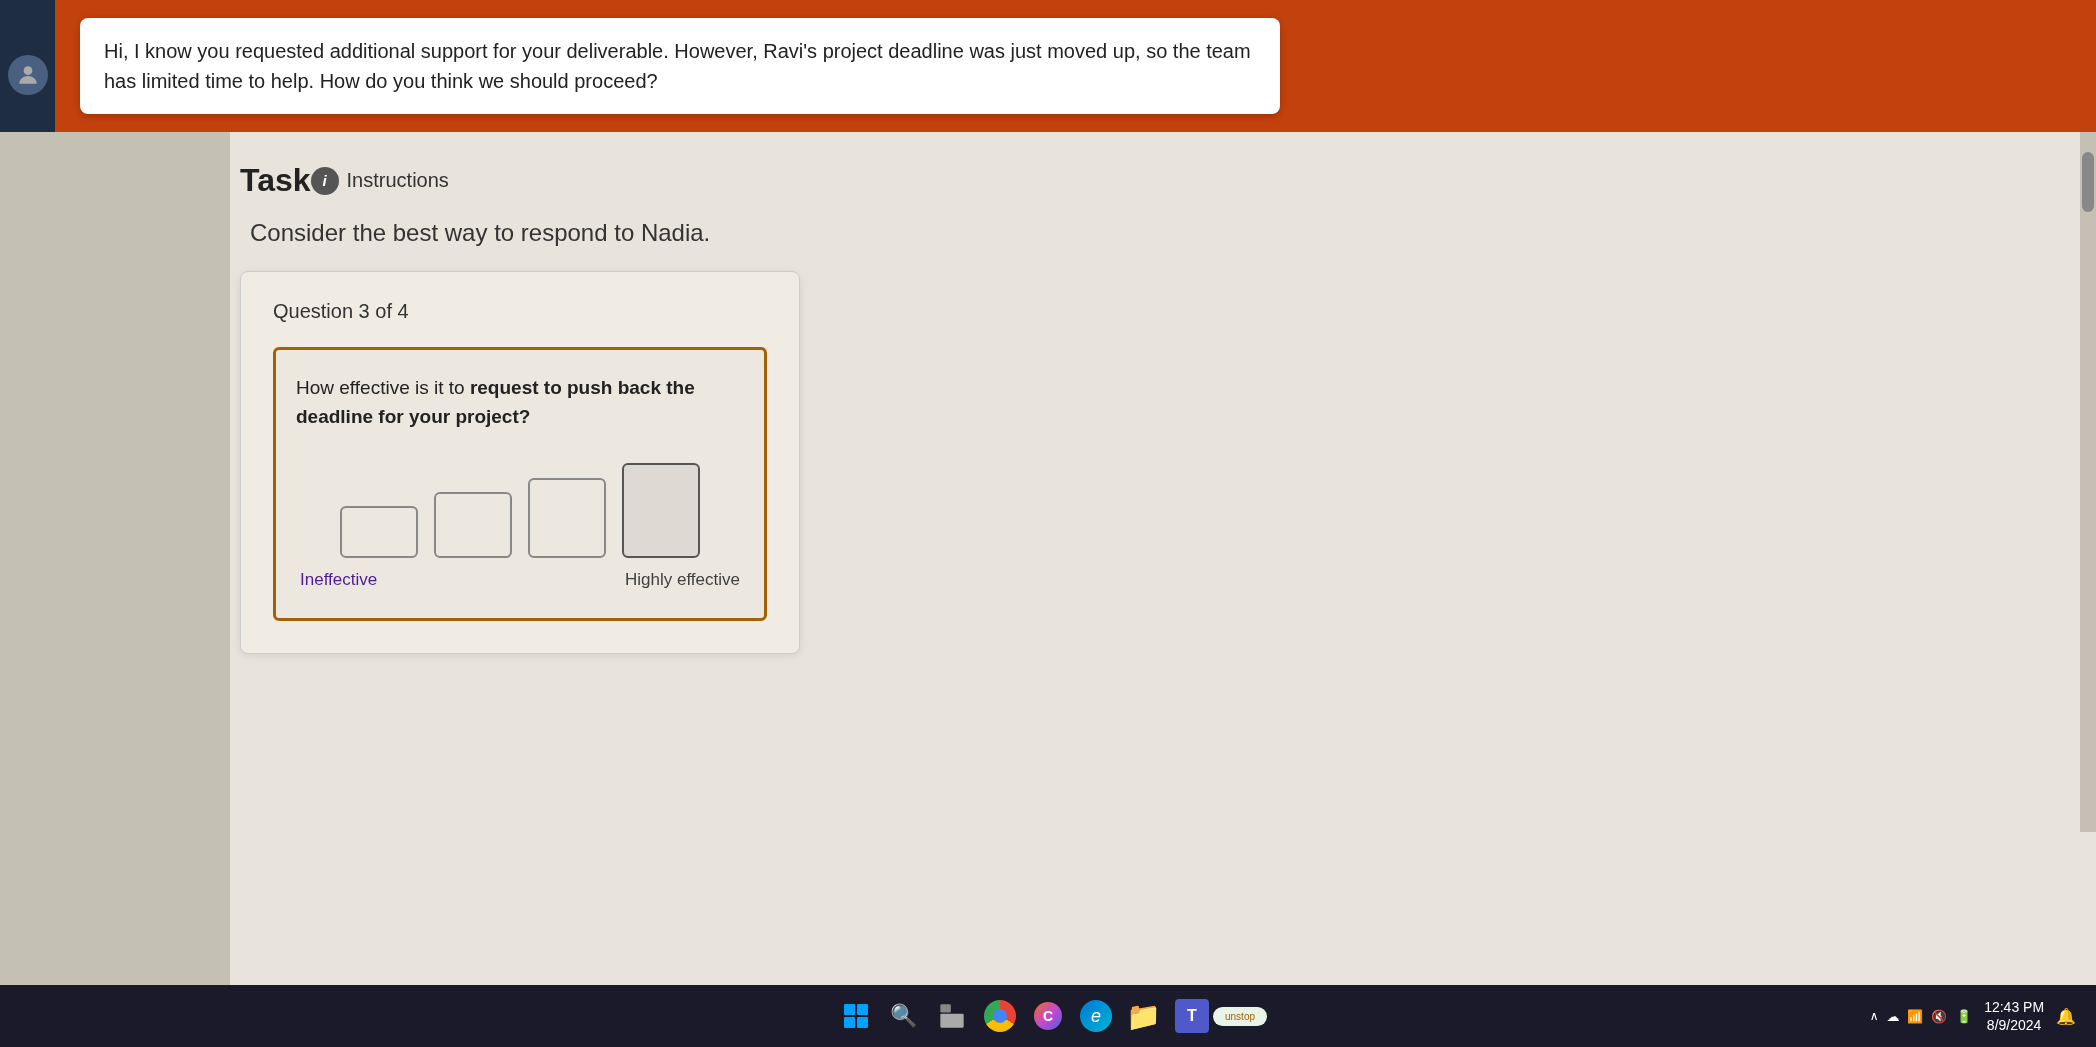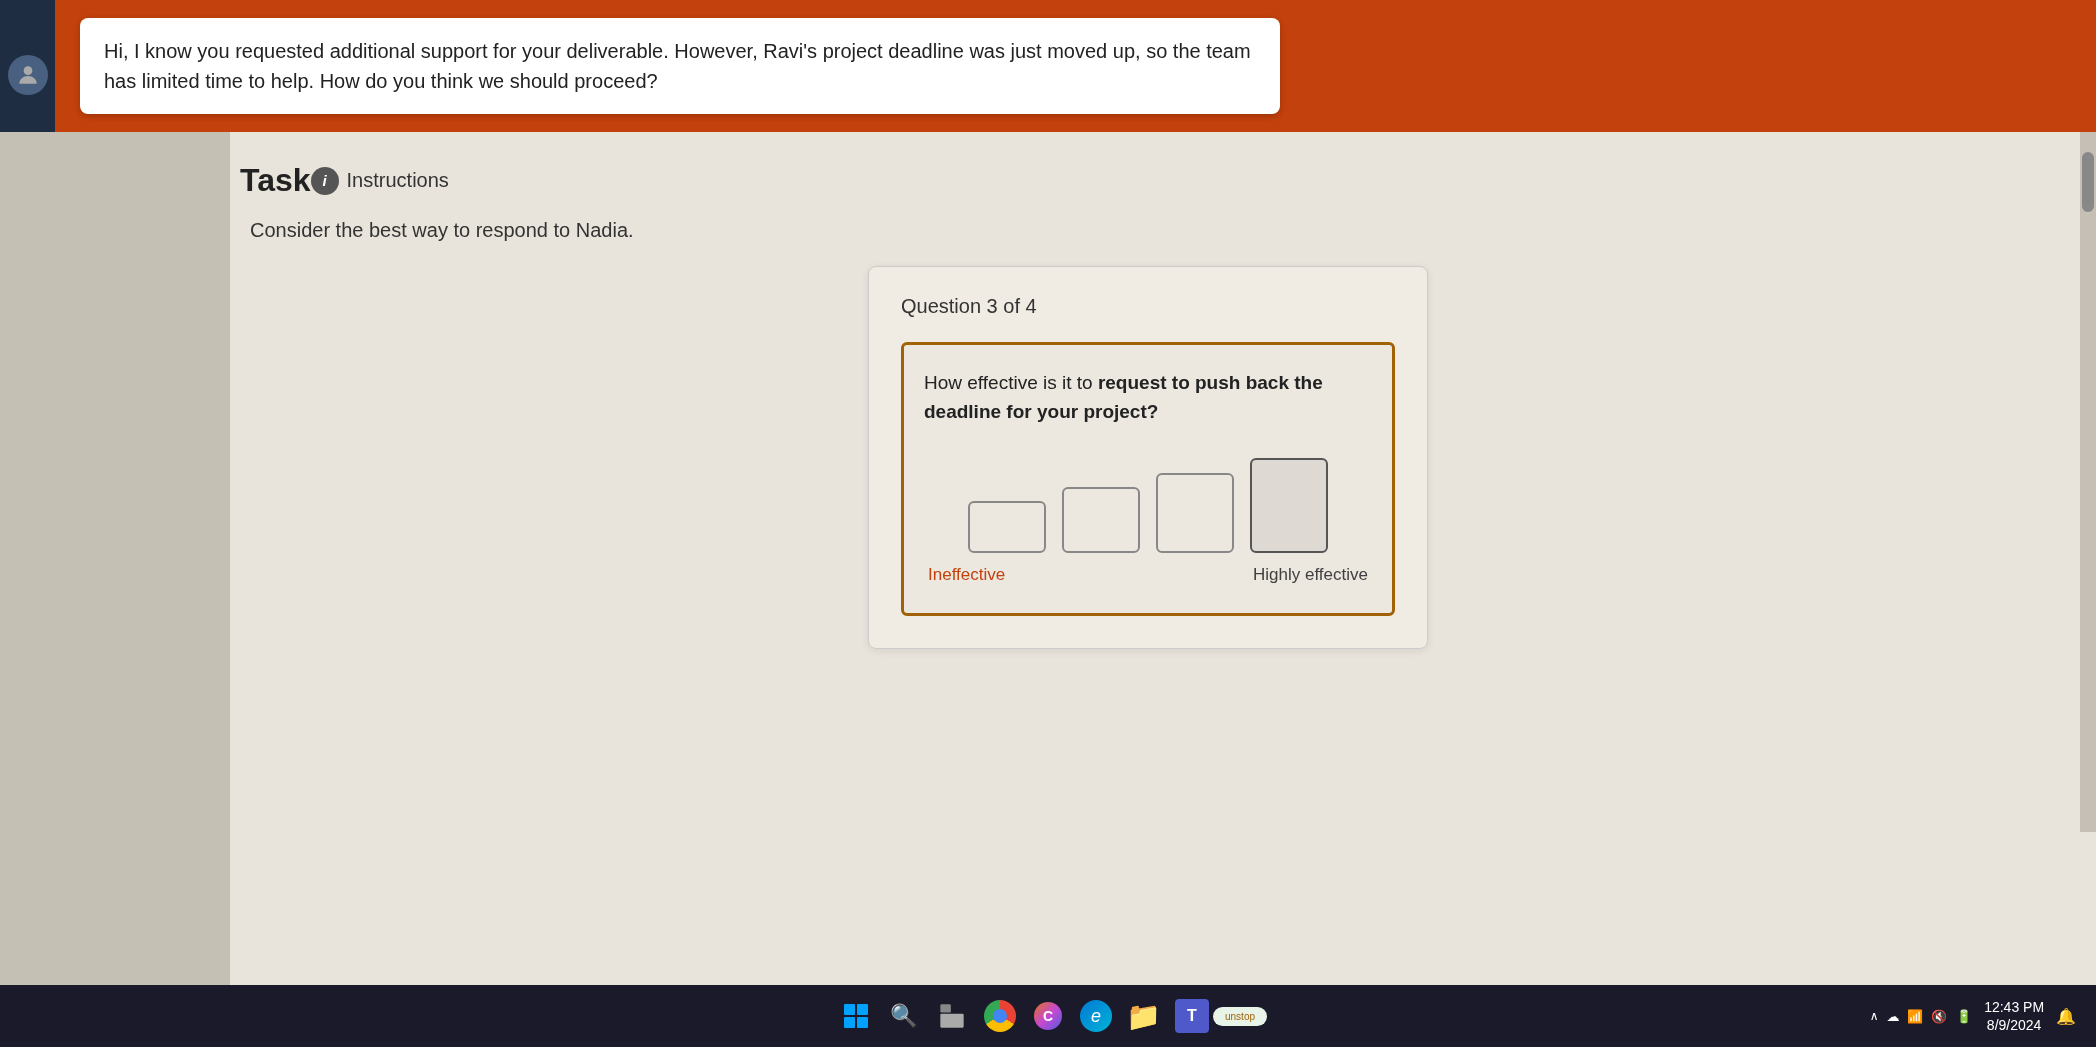--- a/index.html
+++ b/index.html
@@ -111,30 +111,30 @@
       color: white;
       display: flex;
       align-items: center;
       justify-content: center;
       font-size: 15px;
       font-weight: bold;
       font-style: italic;
     }
 
     .consider-text {
-      font-size: 20px;
+      font-size: 24px;
       color: #333;
       margin-bottom: 24px;
       margin-left: 10px;
     }
 
     
     .question-card-wrapper {
       display: flex;
-      justify-content: center;
+      justify-content: flex-start;
     }
 
     .question-card {
       background: #f0ece4;
       border: 1px solid #ccc;
       border-radius: 8px;
       padding: 28px 32px 32px;
       width: 560px;
       box-shadow: 0 2px 8px rgba(0,0,0,0.08);
     }
@@ -192,21 +192,21 @@
 
     .rating-labels {
       display: flex;
       justify-content: space-between;
       padding: 0 4px;
       margin-top: 8px;
     }
 
     .label-ineffective {
       font-size: 17px;
-      color: #c2410c;
+      color: #4c1d95;
     }
 
     .label-effective {
       font-size: 17px;
       color: #404040;
     }
 
     
     .taskbar {
       height: 62px;

